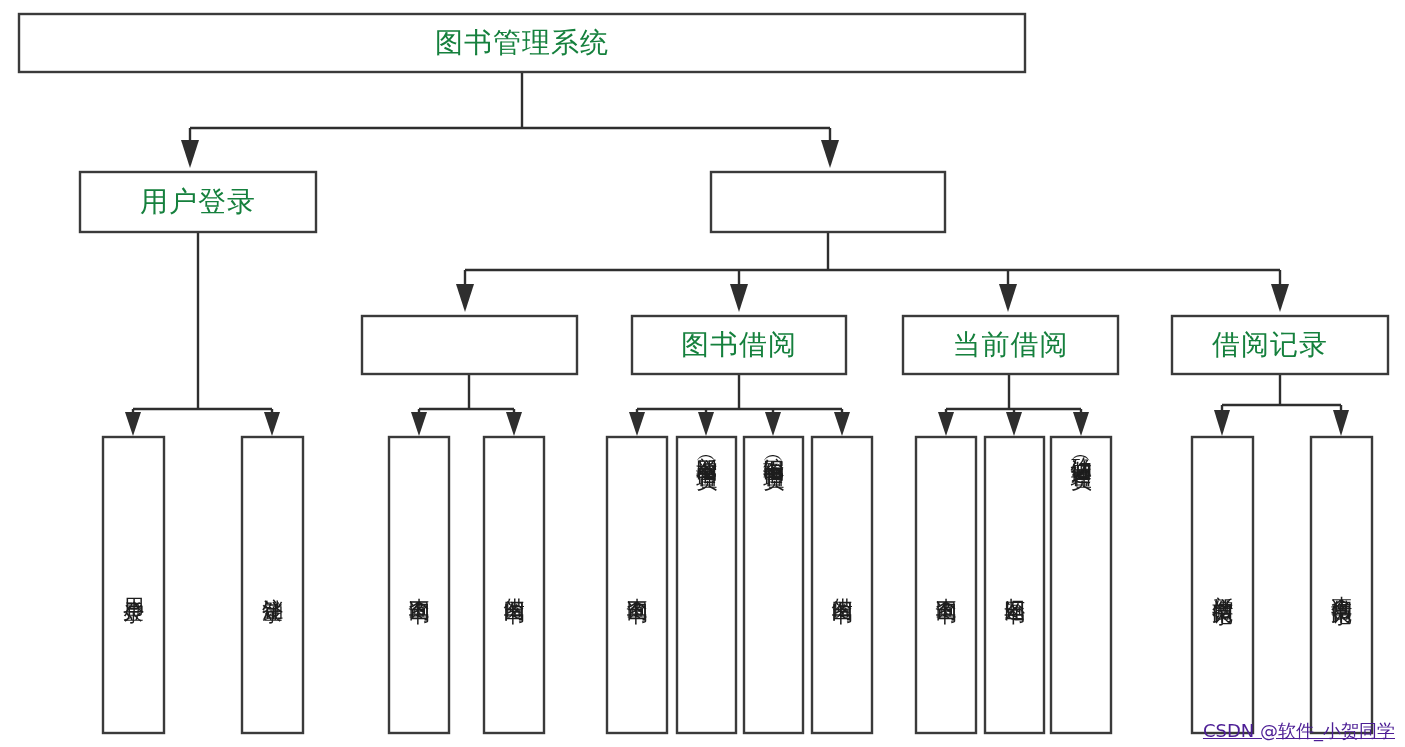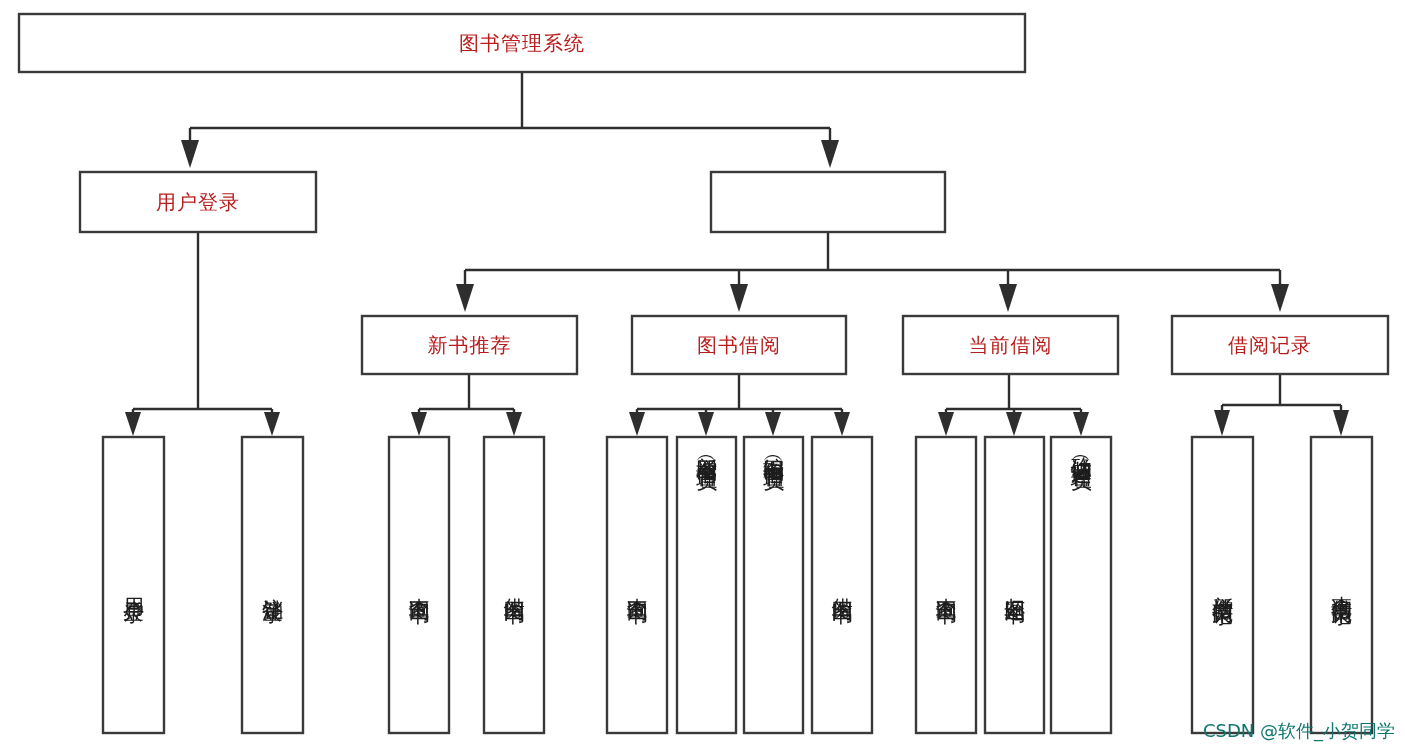--- a/index.html
+++ b/index.html
@@ -41,23 +41,24 @@
   .arrow-head {
     fill: #2e2e2e;
     stroke: none;
   }
   .watermark {
     position: absolute;
     right: 10px;
     bottom: 4px;
     font-family: "DejaVu Sans", "Liberation Sans", sans-serif;
     font-size: 18px;
-    color: #0f766e;
+    color: #4c1d95;
     white-space: nowrap;
     pointer-events: none;
+    text-decoration: underline;
   }
   .vlabel-cell {
     position: absolute;
     display: flex;
     align-items: center;
     justify-content: center;
     pointer-events: none;
   }
   .vlabel-inner {
     writing-mode: vertical-rl;
@@ -72,22 +73,22 @@
   }
   .hlabel-cell {
     position: absolute;
     display: flex;
     align-items: center;
     justify-content: center;
     pointer-events: none;
   }
   .hlabel-inner {
     font-family: "DejaVu Sans", "Liberation Sans", sans-serif;
-    font-size: 20px;
-    color: #b91c1c;
+    font-size: 28px;
+    color: #15803d;
     letter-spacing: 1px;
     white-space: nowrap;
   }
 </style>
 </head>
 <body>
 
 <div id="diagram-root">
 
   <svg class="diagram-canvas" viewBox="0 0 1405 747">
@@ -200,23 +201,20 @@
 
   <div class="hlabel-cell" style="left:19px; top:14px; width:1006px; height:58px;">
     <span class="hlabel-inner">图书管理系统</span>
   </div>
 
   <div class="hlabel-cell" style="left:80px; top:172px; width:236px; height:60px;">
     <span class="hlabel-inner">用户登录</span>
   </div>
 
 
-  <div class="hlabel-cell" style="left:362px; top:316px; width:215px; height:58px;">
-    <span class="hlabel-inner">新书推荐</span>
-  </div>
 
   <div class="hlabel-cell" style="left:632px; top:316px; width:214px; height:58px;">
     <span class="hlabel-inner">图书借阅</span>
   </div>
 
   <div class="hlabel-cell" style="left:903px; top:316px; width:215px; height:58px;">
     <span class="hlabel-inner">当前借阅</span>
   </div>
 
   <div class="hlabel-cell" style="left:1172px; top:316px; width:196px; height:58px;">

